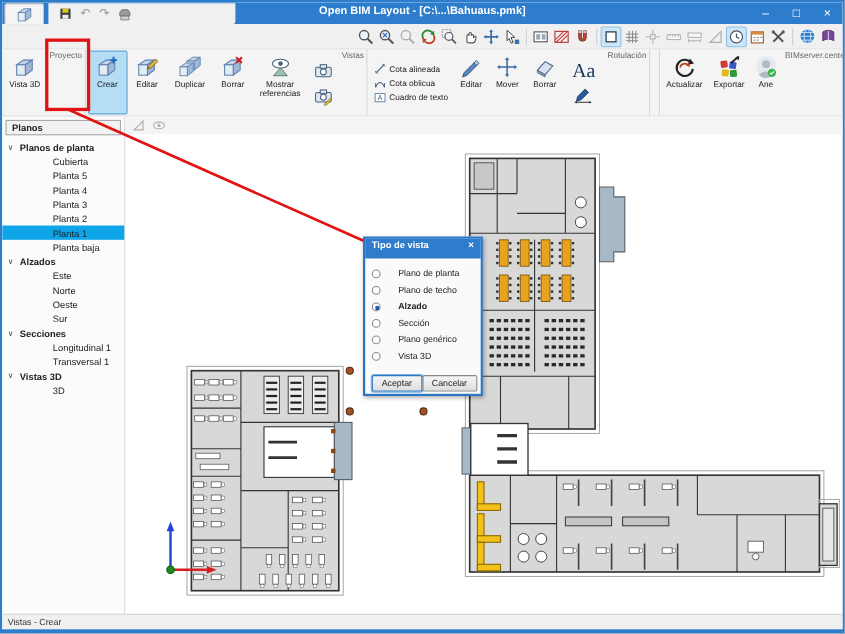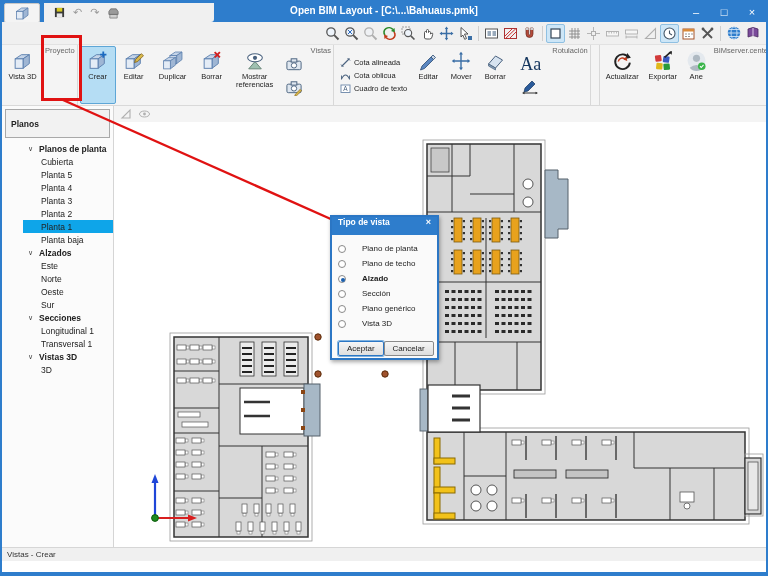--- a/index.html
+++ b/index.html
@@ -31,25 +31,25 @@
   .rbtn .rlbl{font-size:7.5px;color:#222;text-align:center;line-height:1.1;}
   .rbtn.sel{background:#b5ddf4;border-color:#5ea6d6;}
   .smallcol{display:flex;flex-direction:column;justify-content:center;gap:2px;padding:0 2px;}
   .sbtn{width:22px;height:21px;display:flex;align-items:center;justify-content:center;border:1px solid transparent;}
   .chkcol{display:flex;flex-direction:column;justify-content:center;gap:2px;padding:0 4px;}
   .chkrow{display:flex;align-items:center;gap:3px;font-size:7.5px;color:#222;white-space:nowrap;}
   .stackcol{display:flex;flex-direction:column;justify-content:center;align-items:center;gap:1px;padding:0 4px;}
   .aabtn{font-family:"Liberation Serif",serif;font-size:18px;color:#15365e;line-height:1;padding:2px 3px;}
   
   .sidebar{position:absolute;left:0;top:104px;width:112px;bottom:14px;background:#fbfbfb;border-right:1px solid #d5d5d5;}
-  .sb-header{margin:3px;height:29px;background:#f2f2f2;border:1px solid #a9a9a9;font-size:8.5px;font-weight:bold;color:#222;display:flex;align-items:center;padding:0 5px;}
-  .tree{margin-top:4px;font-size:8.5px;color:#222;margin-left:21px;}
+  .sb-header{margin:3px;height:14px;background:#f2f2f2;border:1px solid #a9a9a9;font-size:8.5px;font-weight:bold;color:#222;display:flex;align-items:center;padding:0 5px;}
+  .tree{margin-top:4px;font-size:8.5px;color:#222;}
   .trow{height:13px;display:flex;align-items:center;}
   .trow.section{padding-left:5px;font-weight:bold;}
-  .trow.child{padding-left:18px;}
+  .trow.child{padding-left:46px;}
   .trow.selected{background:#0ea5e9;}
   .chev{width:11px;font-size:7px;color:#444;font-weight:normal;}
   .canvas{position:absolute;left:112px;top:104px;right:0;bottom:14px;background:#fff;}
   .canvas-strip{position:absolute;left:0;top:0;right:0;height:16px;background:#f4f4f4;display:flex;align-items:center;gap:6px;padding:0 6px;}
   .canvas-svg{position:absolute;left:0;top:0;}
   
   .red-rect{position:absolute;left:39px;top:33px;width:41px;height:66px;border:3px solid #e01212;z-index:30;pointer-events:none;}
   .red-line{position:absolute;left:0;top:0;width:764px;height:569px;z-index:25;pointer-events:none;}
   
   .dialog{position:absolute;left:328px;top:213px;width:109px;height:145px;background:#fafafa;border:2px solid #2b76c4;box-shadow:1px 2px 4px rgba(0,0,0,.35);z-index:40;}
@@ -57,21 +57,21 @@
   .dlg-title .dx{margin-left:auto;font-size:9px;font-weight:bold;}
   .dlg-body{padding:6px 6px 4px;}
   .radio-row{display:flex;align-items:center;gap:16px;height:15px;font-size:8px;color:#222;}
   .radio-row.checked{font-weight:bold;}
   .rdot{width:8px;height:8px;border:1px solid #8a8a8a;border-radius:50%;background:#fff;position:relative;flex:0 0 auto;}
   .radio-row.checked .rdot::after{content:"";position:absolute;left:2px;top:2px;width:4px;height:4px;border-radius:50%;background:#1a5fae;}
   .dlg-foot{display:flex;justify-content:space-between;padding:6px 6px 0;}
   .dbtn{font-size:8px;color:#222;background:linear-gradient(#f6f6f6,#dedede);border:1px solid #8a8a8a;border-radius:2px;padding:2px 8px;}
   .dbtn.focus{border-color:#2b76c4;box-shadow:0 0 0 1px #7fb2e0;}
   
-  .statusbar{position:absolute;left:0;right:0;bottom:11px;height:14px;background:#f0f0f0;border-top:1px solid #d6d6d6;font-size:8px;color:#333;display:flex;align-items:center;padding:0 5px;}
+  .statusbar{position:absolute;left:0;right:0;bottom:0;height:14px;background:#f0f0f0;border-top:1px solid #d6d6d6;font-size:8px;color:#333;display:flex;align-items:center;padding:0 5px;}
   svg{display:block;}
 </style>
 </head>
 <body>
 
 <svg width="0" height="0" style="position:absolute">
 <defs>
   <g id="cube">
         <polygon points="3,7.5 9,3.5 16.5,3.5 10.5,7.5" fill="#c5d4e8" stroke="#5b7fae" stroke-width="0.9"></polygon>
         <polygon points="10.5,7.5 16.5,3.5 16.5,12 10.5,16.5" fill="#9fb6d4" stroke="#5b7fae" stroke-width="0.9"></polygon>

